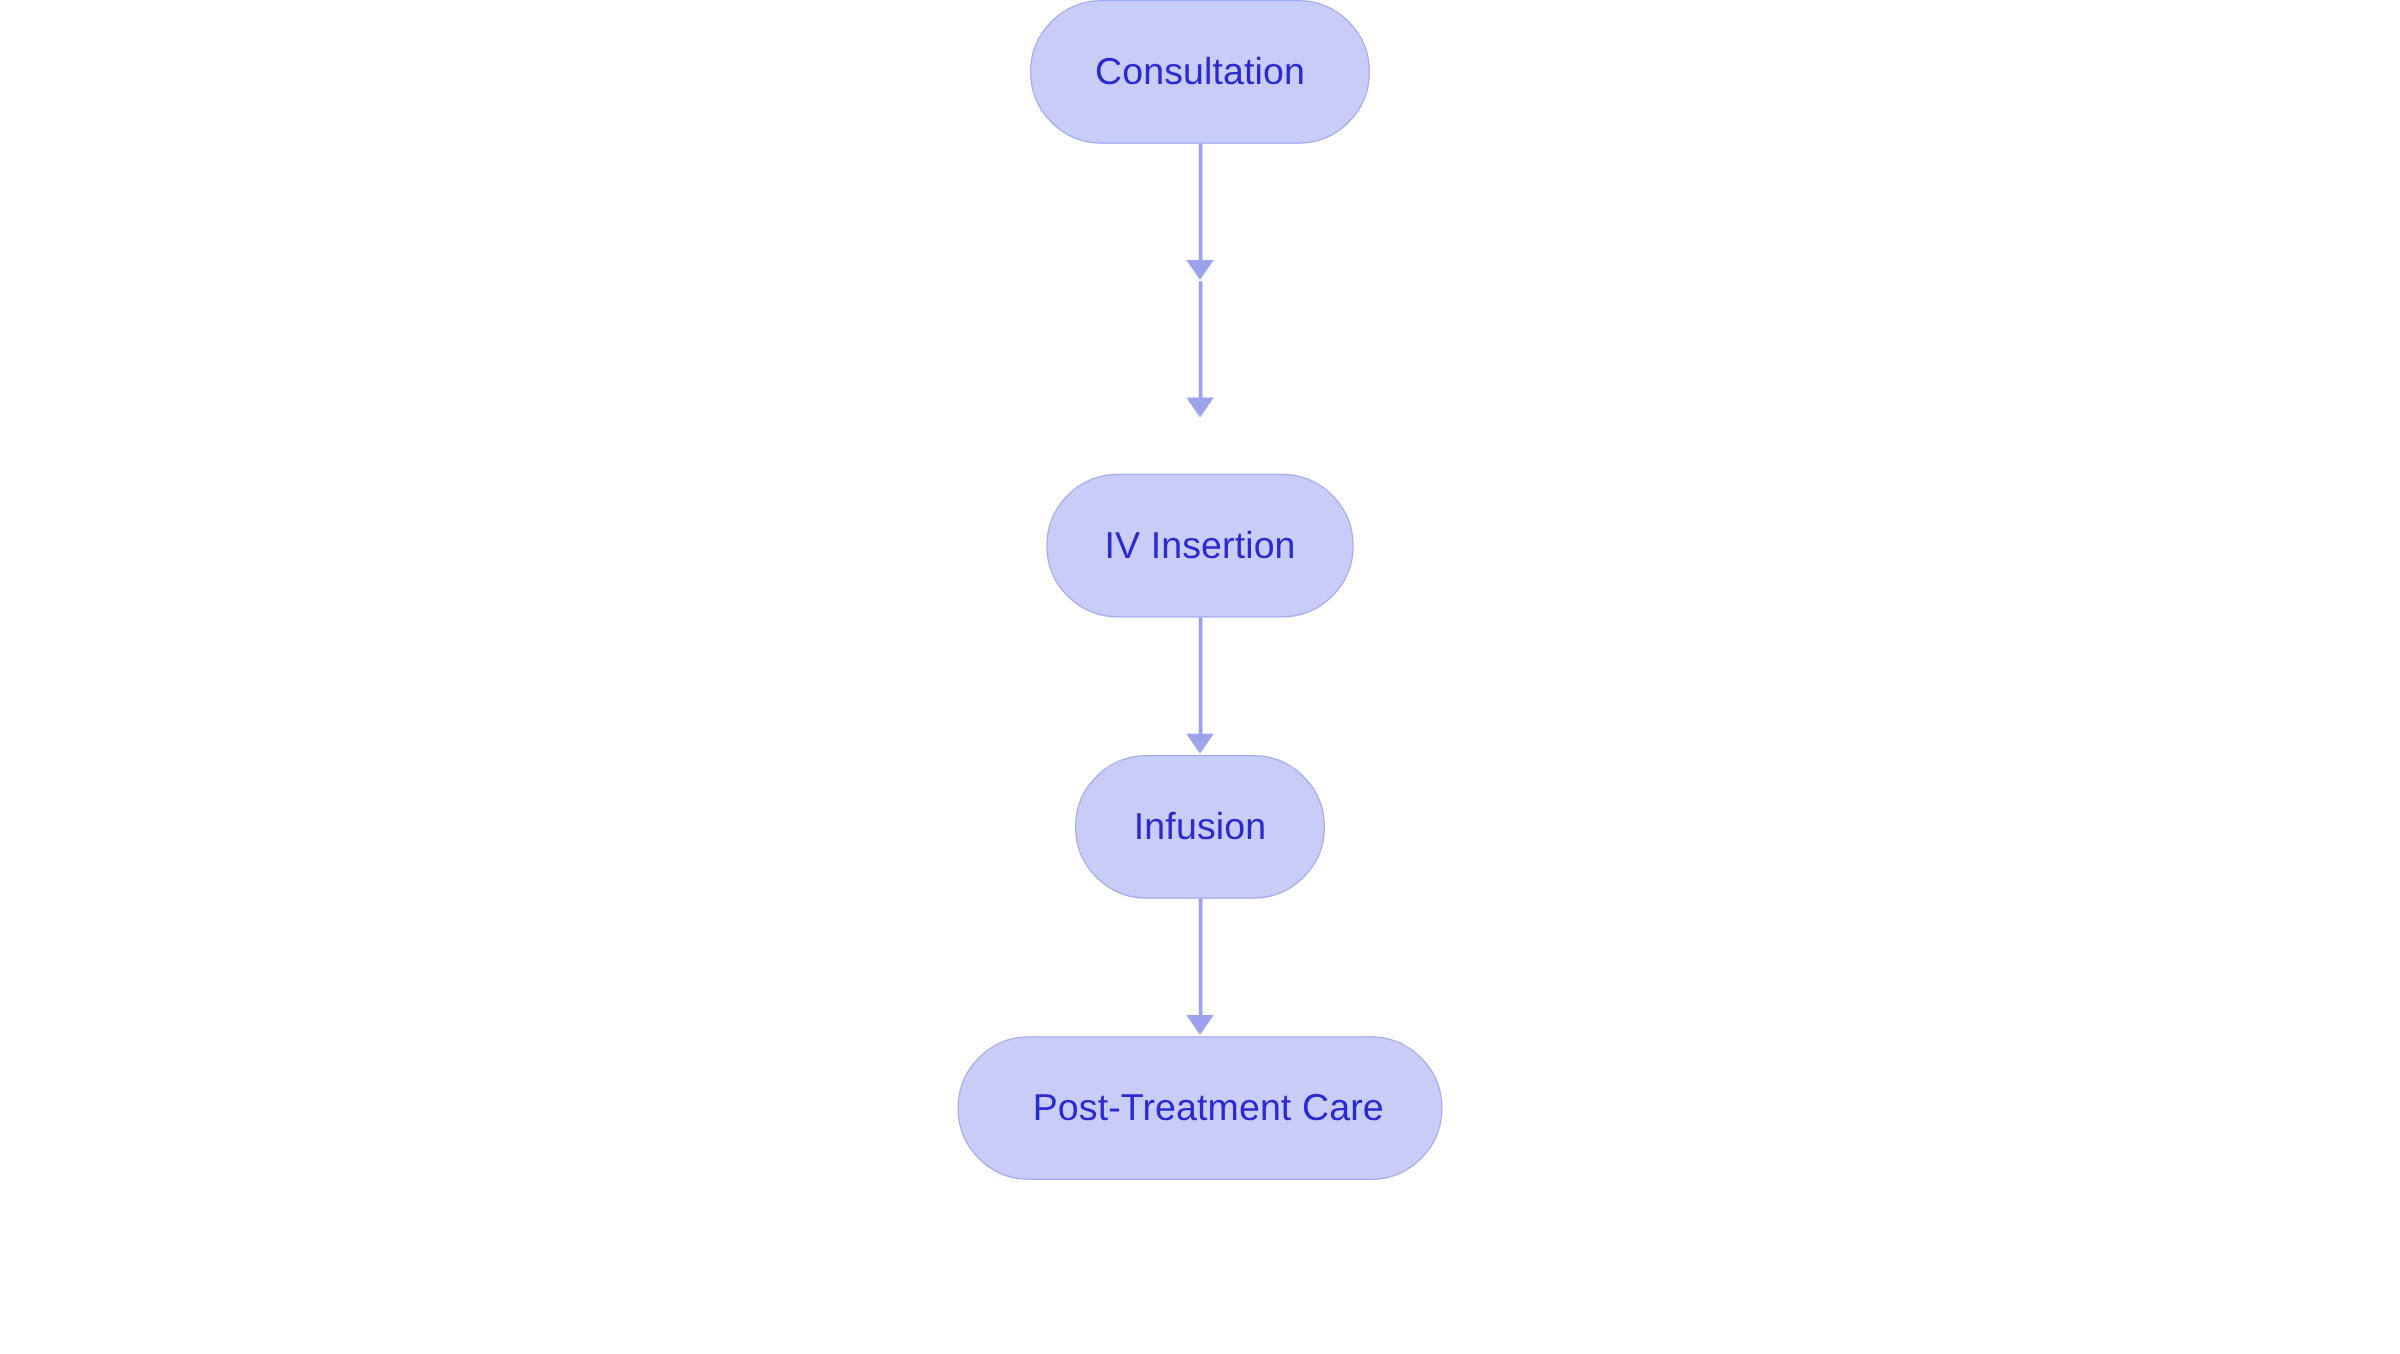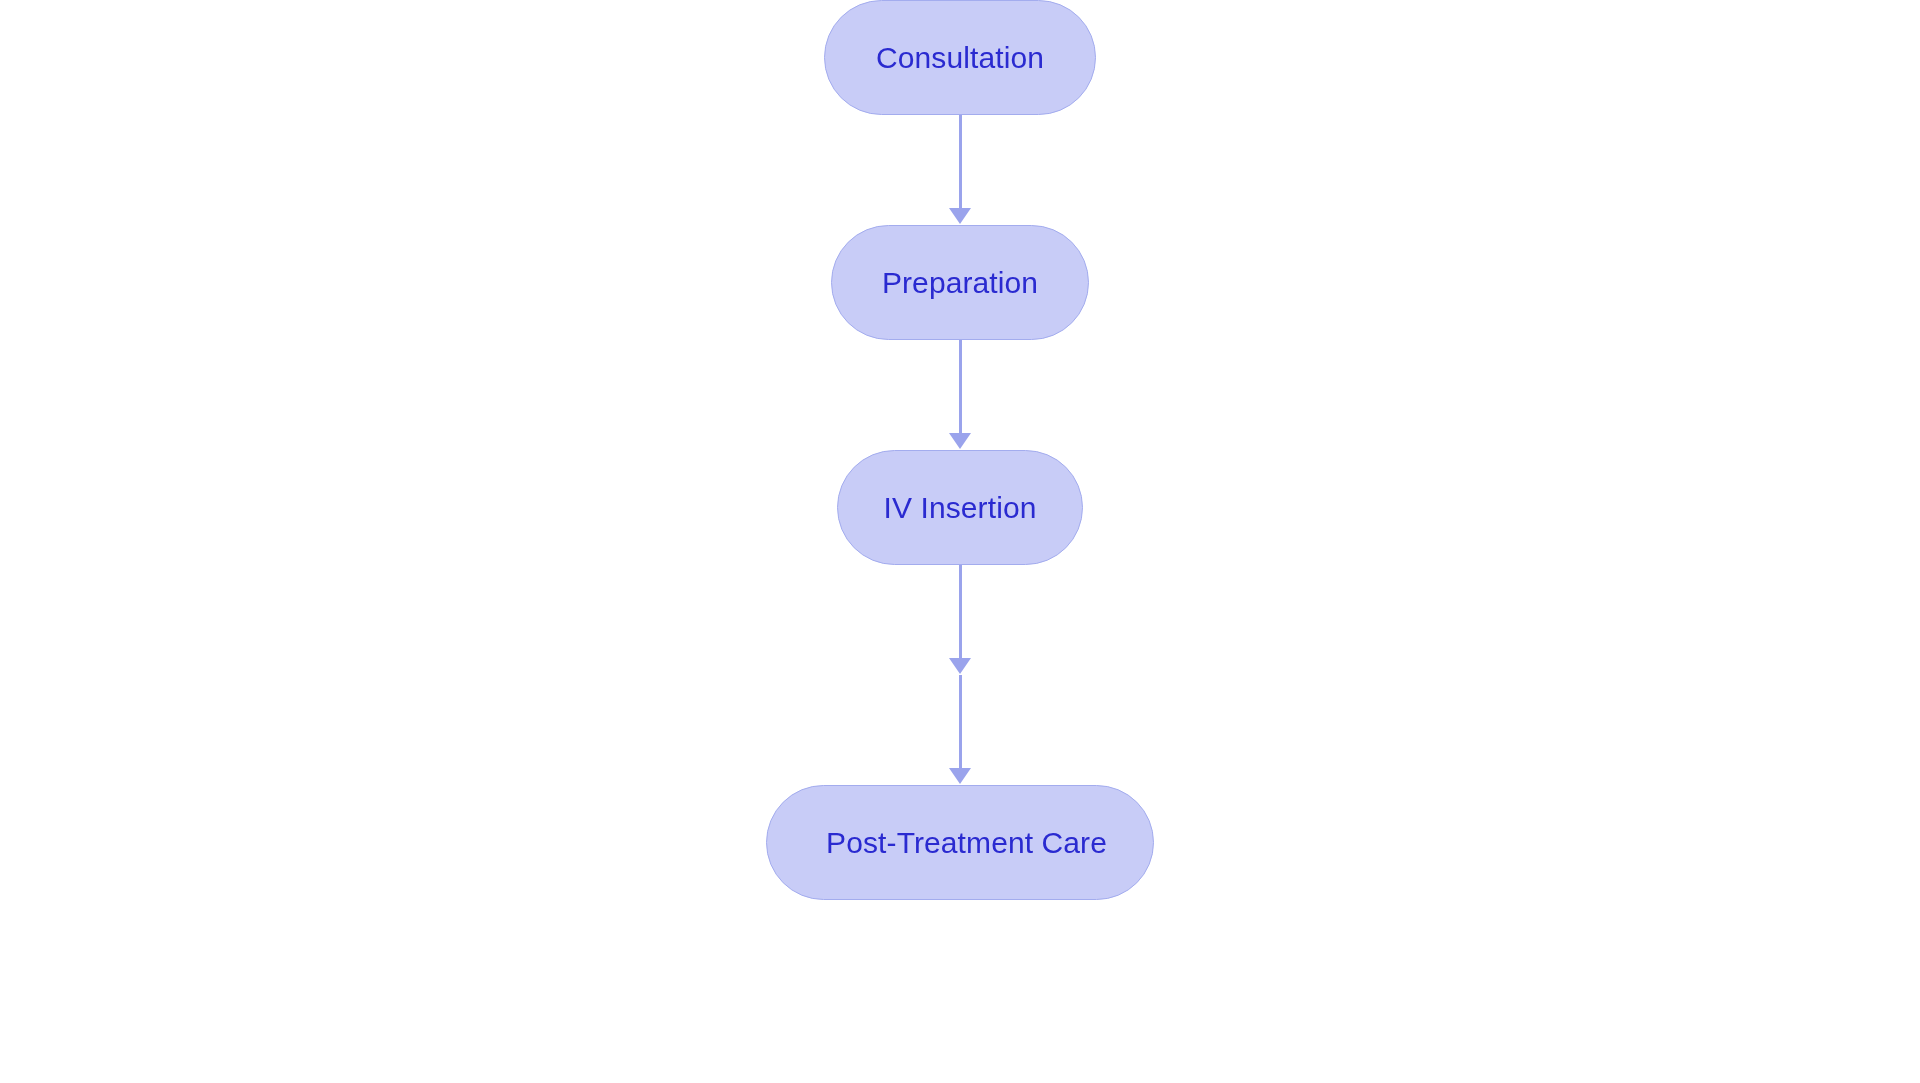--- a/index.html
+++ b/index.html
@@ -55,21 +55,21 @@
     padding: 0 46px;
     font-size: 30px;
     font-weight: 400;
     letter-spacing: 0.1px;
     line-height: 1;
     white-space: nowrap;
   }
 
   .node-consultation   { width: 272px; }
   .node-preparation    { width: 258px; }
-  .node-iv-insertion   { width: 246px; }
+  .node-iv-insertion   { width: 246px; margin-top: 44px; }
   .node-infusion       { width: 200px; }
   .node-post-treatment { width: 388px; justify-content: flex-end; }
 
   .connector {
     position: relative;
     width: 24px;
     height: 110px;
     display: flex;
     flex-direction: column;
     align-items: center;
@@ -98,38 +98,38 @@
 
       <div class="node node-consultation">
         <span>Consultation</span>
       </div>
 
       <div class="connector">
         <div class="conn-line"></div>
         <div class="conn-head"></div>
       </div>
 
-      <div class="node node-preparation">
-        <span>Preparation</span>
-      </div>
 
       <div class="connector">
         <div class="conn-line"></div>
         <div class="conn-head"></div>
       </div>
 
       <div class="node node-iv-insertion">
         <span>IV Insertion</span>
       </div>
 
       <div class="connector">
         <div class="conn-line"></div>
         <div class="conn-head"></div>
       </div>
 
+      <div class="node node-infusion">
+        <span>Infusion</span>
+      </div>
 
       <div class="connector">
         <div class="conn-line"></div>
         <div class="conn-head"></div>
       </div>
 
       <div class="node node-post-treatment">
         <span>Post-Treatment Care</span>
       </div>
 

